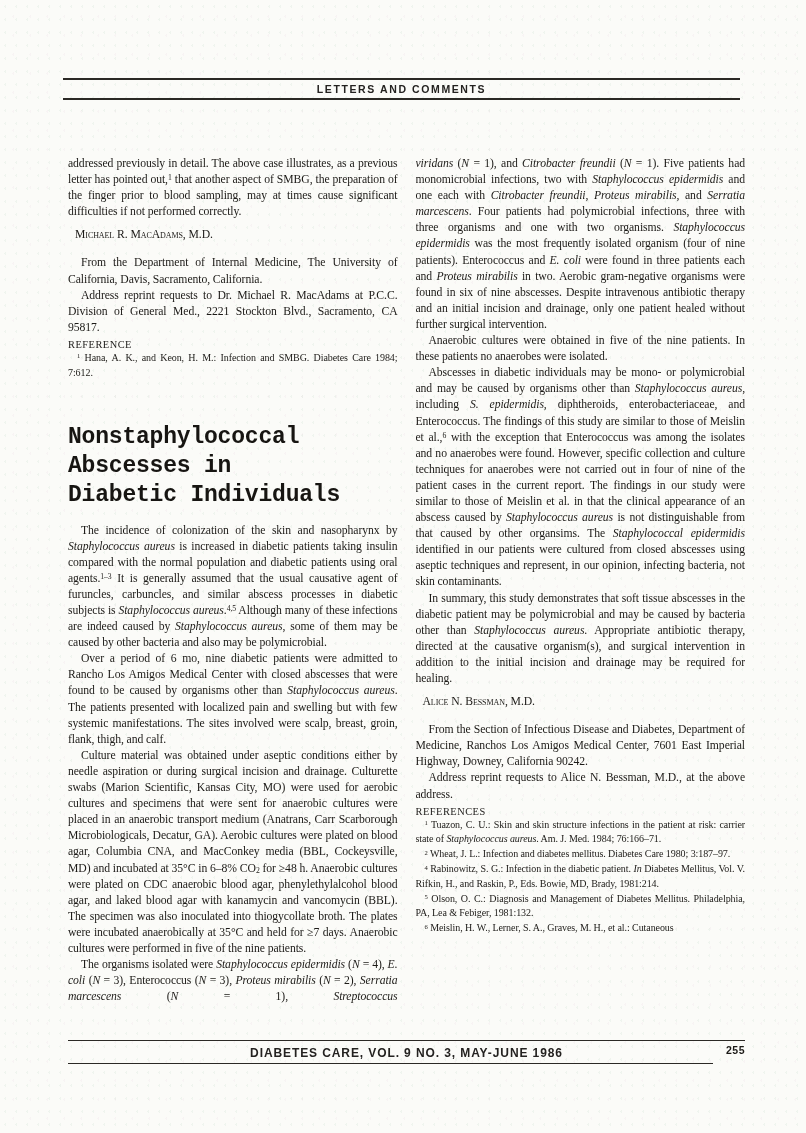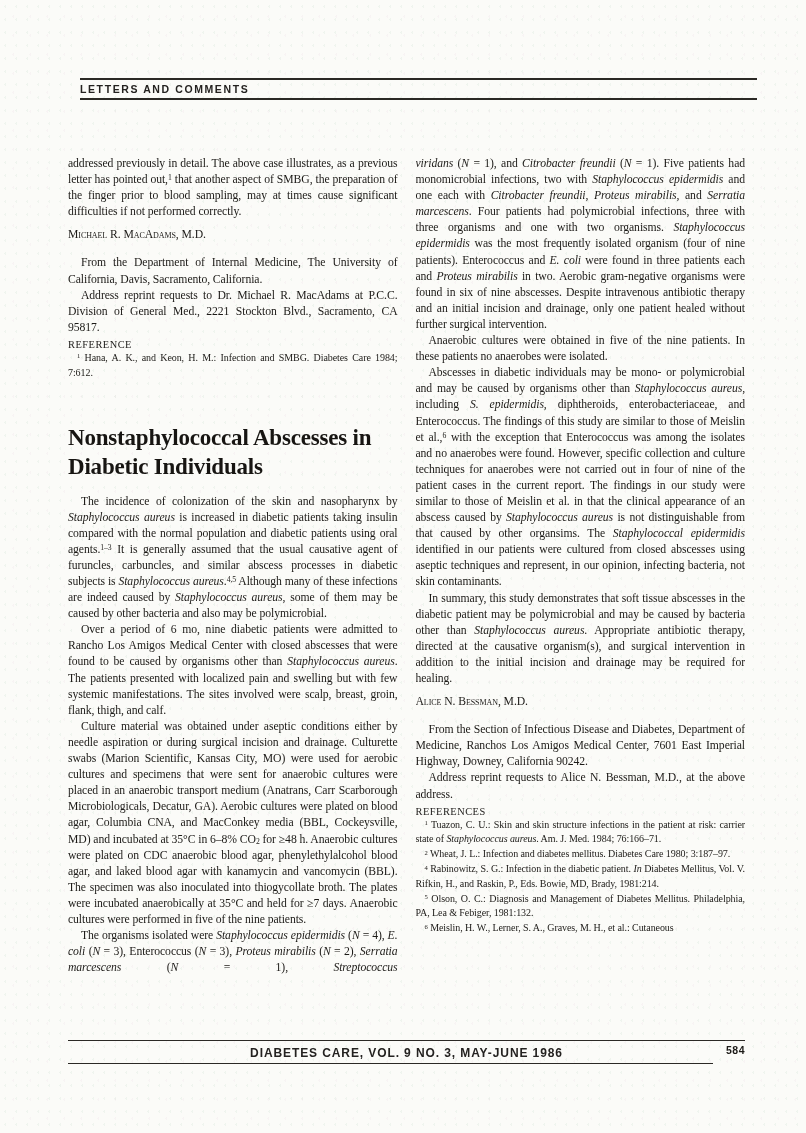--- a/index.html
+++ b/index.html
@@ -11,24 +11,24 @@
     background-image:
       radial-gradient(rgba(140,190,150,0.10) 1px, transparent 1px),
       radial-gradient(rgba(215,165,190,0.08) 1px, transparent 1px);
     background-size: 11px 13px, 17px 19px;
     background-position: 0 0, 5px 7px;
     color: #1c1a17;
     font-family: "Liberation Serif", serif;
     overflow: hidden;
   }
   .running-head {
-    position: absolute; top: 78px; left: 80px; width: 677px;
+    position: absolute; top: 78px; left: 63px; width: 677px;
     border-top: 2.5px solid #2b2925;
     border-bottom: 2px solid #2b2925;
-    text-align: left;
+    text-align: center;
     padding: 3px 0 3px 0;
   }
   .running-head .rh-text {
     font-family: "Liberation Sans", sans-serif;
     font-size: 10.5px; font-weight: 700; letter-spacing: 1.6px;
     color: #242220;
   }
   .columns {
     position: absolute; top: 156px; left: 68px; width: 677px; height: 878px;
     display: flex; gap: 18px; overflow: hidden;
@@ -39,33 +39,33 @@
     text-align: justify; letter-spacing: -0.08px;
     hyphens: none;
   }
   p.ind { text-indent: 13px; }
   p.bold { font-weight: 400; }
   p.jlast { text-align-last: justify; }
   .sig {
     text-align: right;
     font-variant: small-caps;
     font-size: 12.3px; letter-spacing: 0.9px;
-    margin: 7px 0 12px 0;
+    margin: 7px 0 12px 7px;
   }
   .affil { margin-top: 12px; }
   .ref-head {
     font-size: 10.4px; letter-spacing: 0.5px;
     margin: 3px 0 1px 0; color: #242220;
   }
   p.ref {
     font-size: 10px; line-height: 14.8px;
     text-align: justify; text-indent: 9px; letter-spacing: -0.08px;
   }
   h1.title {
-    font-family: Liberation Serif, serif;
+    font-family: Liberation Mono, monospace;
     font-size: 23px; line-height: 29px; font-weight: 700;
     letter-spacing: -0.2px;
     white-space: pre-line;
     margin: 42px 0 13px 0;
     color: #171512;
   }
   .it { font-style: italic; }
   sup { font-size: 66%; line-height: 0; position: relative; vertical-align: baseline; top: -0.38em; }
   sub { font-size: 66%; line-height: 0; position: relative; vertical-align: baseline; top: 0.22em; }
   .footer {
@@ -125,16 +125,16 @@
     <p class="ref"><sup>5</sup><span> Olson, O. C.: Diagnosis and Management of Diabetes Mellitus. Philadelphia, PA, Lea &amp; Febiger, 1981:132.</span></p>
     <p class="ref"><sup>6</sup><span> Meislin, H. W., Lerner, S. A., Graves, M. H., et al.: Cutaneous</span></p>
   </div>
 
 </div>
 
 <div class="footer">
   <div class="f-rule-top"></div>
   <div class="f-row">
     <span class="f-journal">DIABETES CARE, VOL. 9 NO. 3, MAY-JUNE 1986</span>
-    <span class="f-page">584</span>
+    <span class="f-page">255</span>
   </div>
   <div class="f-rule-bottom"></div>
 </div>
 
 </body></html>

